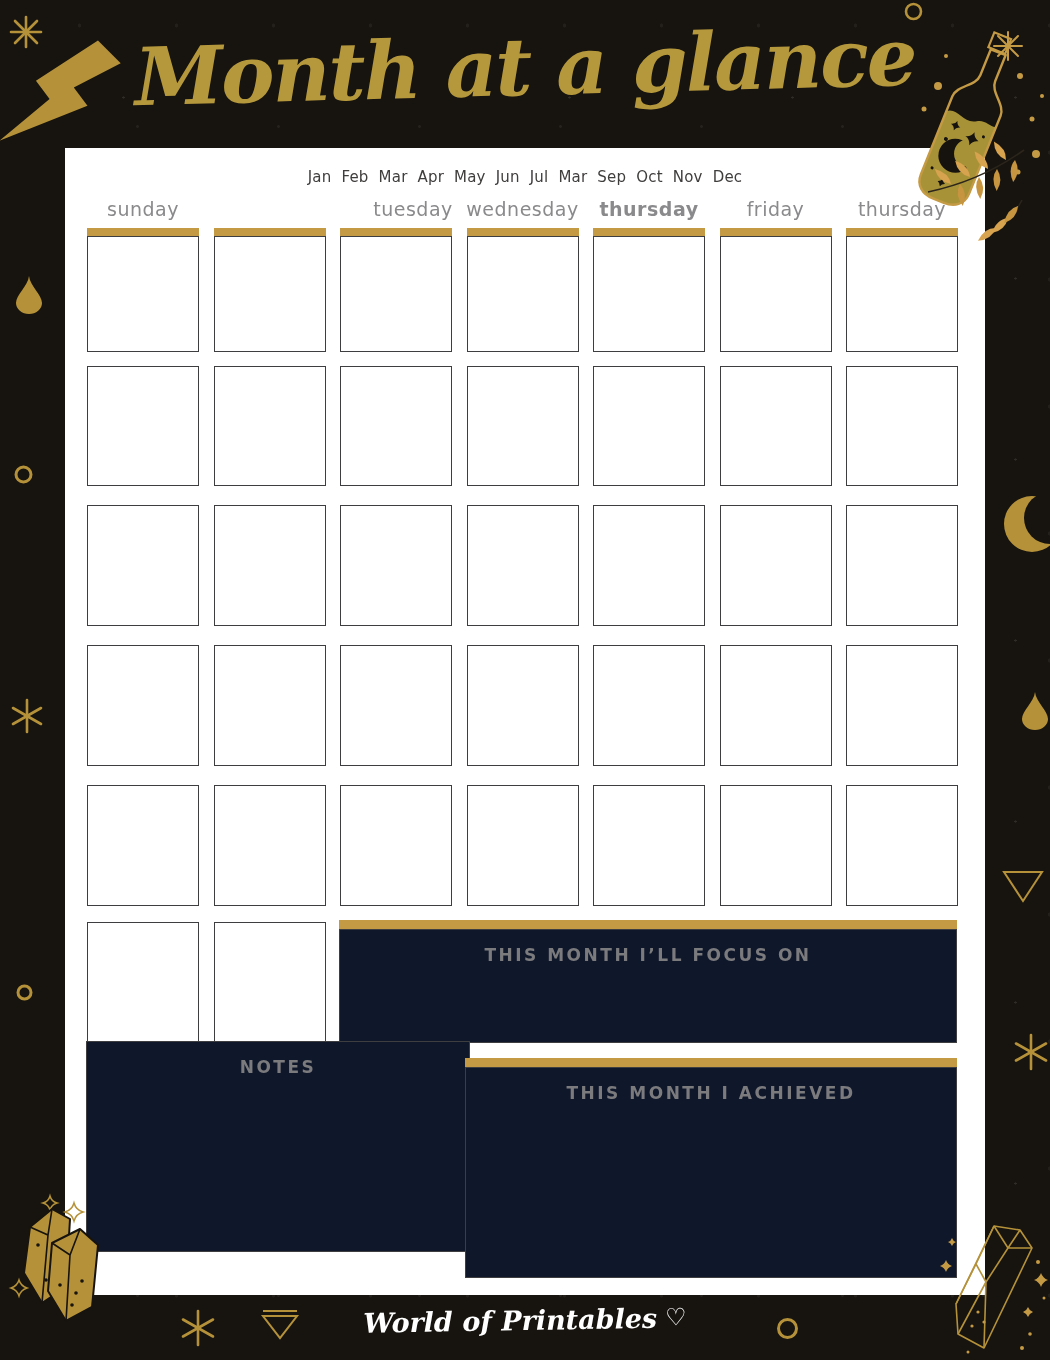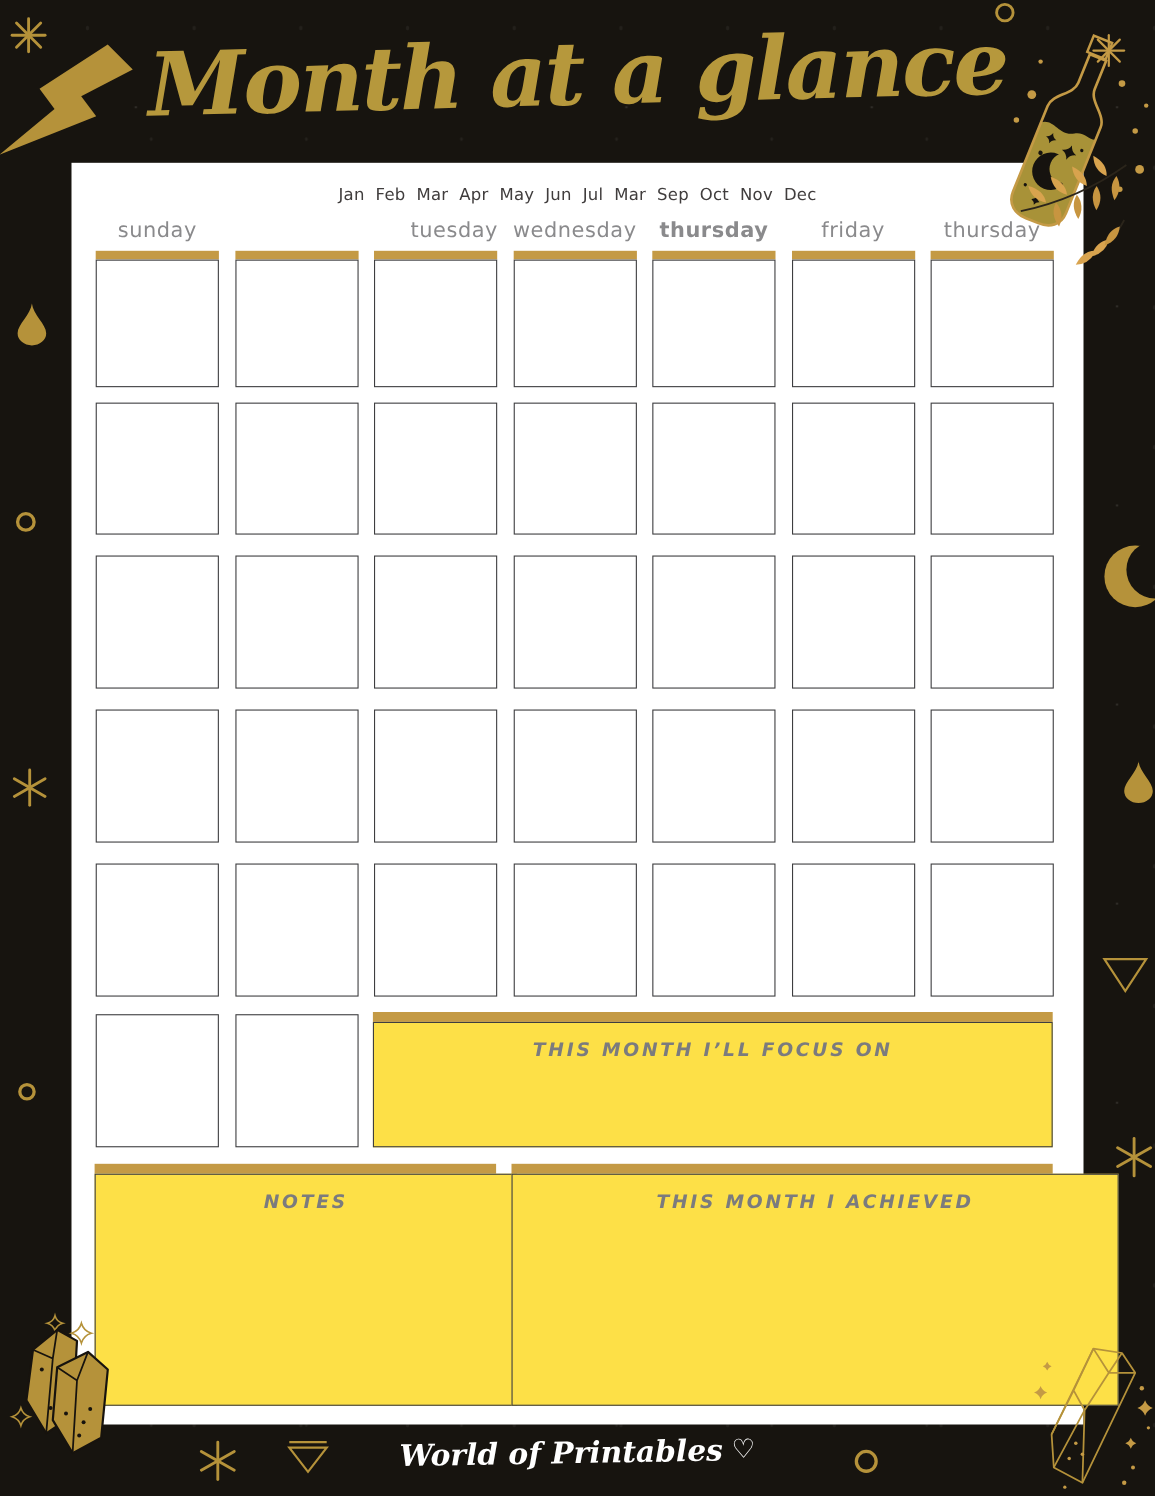--- a/index.html
+++ b/index.html
@@ -22,21 +22,21 @@
   }
   .sheet{position:absolute;left:65px;top:148px;width:920px;height:1147px;background:#ffffff;z-index:2;}
   .months-row{position:absolute;left:0;right:0;top:20px;text-align:center;font-size:15px;color:#403d3d;letter-spacing:.2px;}
   .months-row span{margin:0 5px;}
   .day-header-row{position:absolute;left:0;right:0;top:50px;height:26px;text-align:center;}
   .dayhdr{position:absolute;top:0;transform:translateX(-50%);font-size:19px;color:#8a8a8c;letter-spacing:.5px;white-space:nowrap;}
   .grid{position:absolute;left:0;top:0;right:0;bottom:0;}
   .cell{position:absolute;border:1.6px solid #3e3e40;box-sizing:border-box;background:#fff;}
   .goldbar{position:absolute;height:8px;background:#c49a45;}
   .section-bar{position:absolute;height:9px;background:#c49a45;}
-  .section-box{position:absolute;border:1.6px solid #3e3e40;box-sizing:border-box;text-align:center;background:#fde047;font-style:italic;}
+  .section-box{position:absolute;border:1.6px solid #3e3e40;box-sizing:border-box;text-align:center;background:#0f172a;}
   .section-label{display:inline-block;margin-top:15px;font-weight:bold;font-size:17px;color:#7b7b7e;letter-spacing:2.5px;white-space:nowrap;}
   .brand{
     position:absolute;top:1305px;left:0;right:0;z-index:4;text-align:center;
     font-family:"DejaVu Serif",serif;font-style:italic;font-weight:bold;
     font-size:27px;color:#ffffff;transform:rotate(-1deg);
   }
   .brand .heart{font-style:normal;margin-left:8px;font-size:24px;vertical-align:2px;}
   .deco{position:absolute;z-index:4;}
   .over{z-index:6;}
   svg{display:block;overflow:visible;}
@@ -103,26 +103,26 @@
       <div class="cell" style="left: 22px; top: 774px; width: 112px; height: 121px;"></div>
       <div class="cell" style="left: 148.5px; top: 774px; width: 112px; height: 121px;"></div>
     </div>
 
   <div class="section-bar" style="left:274px;top:772px;width:618px;"></div>
   <div class="section-box" style="left:274px;top:781px;width:618px;height:114px;">
     <span class="section-label">THIS MONTH I’LL FOCUS ON</span>
   </div>
 
   <div class="section-bar" style="left:21px;top:910px;width:365px;"></div>
-  <div class="section-box" style="left:21px;top:919px;width:384px;height:211px;">
+  <div class="section-box" style="left:21px;top:893px;width:384px;height:211px;">
     <span class="section-label">NOTES</span>
   </div>
 
   <div class="section-bar" style="left:400px;top:910px;width:492px;"></div>
-  <div class="section-box" style="left:400px;top:919px;width:552px;height:211px;text-align:center;">
+  <div class="section-box" style="left:400px;top:919px;width:492px;height:211px;text-align:center;">
     <span class="section-label">THIS MONTH I ACHIEVED</span>
   </div>
 </div>
 
 <div class="deco" style="left:10px;top:16px;">
   <svg width="32" height="32" viewBox="-16 -16 32 32">
     <g stroke="#b5923a" stroke-width="2.6" stroke-linecap="round">
       <line x1="0" y1="-15" x2="0" y2="15"></line>
         <line x1="-15" y1="0" x2="15" y2="0"></line>
       <line x1="-11" y1="-11" x2="11" y2="11"></line>

